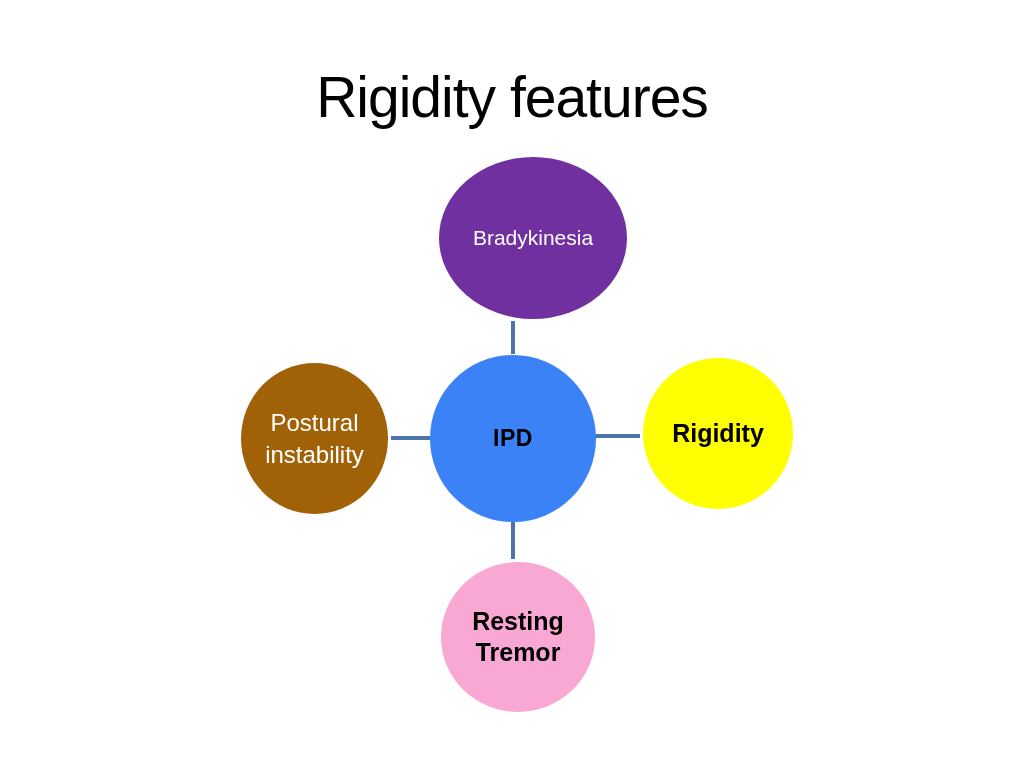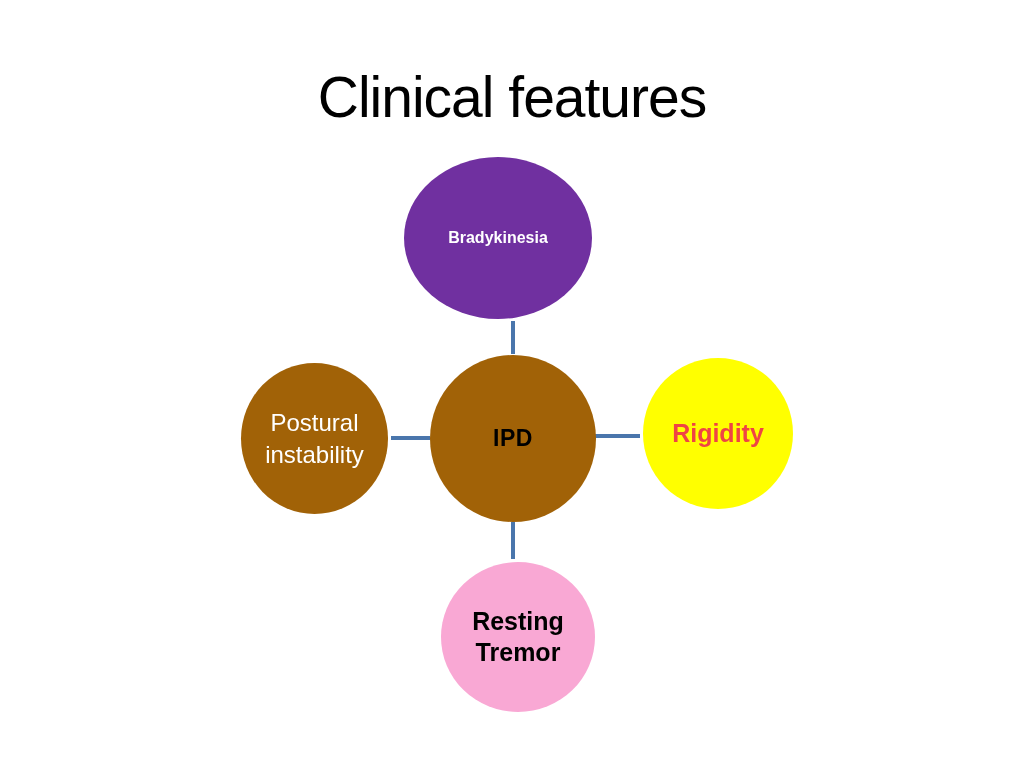--- a/index.html
+++ b/index.html
@@ -25,22 +25,22 @@
   .node {
     position: absolute;
     border-radius: 50%;
     display: flex;
     align-items: center;
     justify-content: center;
     text-align: center;
   }
   .node-label { display: block; }
   .node-bradykinesia {
-    left: 404px; top: 157px; width: 188px; height: 162px;
-    font-size: 16px; font-weight: bold;
+    left: 439px; top: 157px; width: 188px; height: 162px;
+    font-size: 21px; font-weight: normal;
   }
   .node-ipd {
     left: 430px; top: 355px; width: 166px; height: 167px;
     font-size: 23px; font-weight: bold; letter-spacing: 0.5px;
   }
   .node-rigidity {
     left: 643px; top: 358px; width: 150px; height: 151px;
     font-size: 25px; font-weight: bold;
   }
   .node-resting-tremor {
@@ -55,36 +55,36 @@
   .connector-top    { left: 511px; top: 321px; width: 4px;  height: 33px; }
   .connector-bottom { left: 511px; top: 522px; width: 4px;  height: 37px; }
   .connector-left   { left: 391px; top: 436px; width: 39px; height: 4px; }
   .connector-right  { left: 595px; top: 434px; width: 45px; height: 4px; }
 </style>
 </head>
 <body>
 
 <div class="slide">
 
-  <div class="slide-title" style="color: rgb(0, 0, 0);">Clinical features</div>
+  <div class="slide-title" style="color: rgb(0, 0, 0);">Rigidity features</div>
 
   <div class="connector connector-top" style="background-color: rgb(74, 118, 172);"></div>
   <div class="connector connector-right" style="background-color: rgb(74, 118, 172);"></div>
   <div class="connector connector-bottom" style="background-color: rgb(74, 118, 172);"></div>
   <div class="connector connector-left" style="background-color: rgb(74, 118, 172);"></div>
 
   <div class="node node-bradykinesia" style="background-color: rgb(112, 48, 160); color: rgb(255, 255, 255);">
     <span class="node-label">Bradykinesia</span>
   </div>
 
-  <div class="node node-ipd" style="background-color: #a16207; color: rgb(0, 0, 0);">
+  <div class="node node-ipd" style="background-color: #3b82f6; color: rgb(0, 0, 0);">
     <span class="node-label">IPD</span>
   </div>
 
-  <div class="node node-rigidity" style="background-color: rgb(255, 255, 0); color: #ef4444;">
+  <div class="node node-rigidity" style="background-color: rgb(255, 255, 0); color: #000000;">
     <span class="node-label">Rigidity</span>
   </div>
 
   <div class="node node-resting-tremor" style="background-color: #f9a8d4; color: rgb(0, 0, 0);">
     <span>
       <span class="node-label">Resting</span>
       <span class="node-label">Tremor</span>
     </span>
   </div>
 

